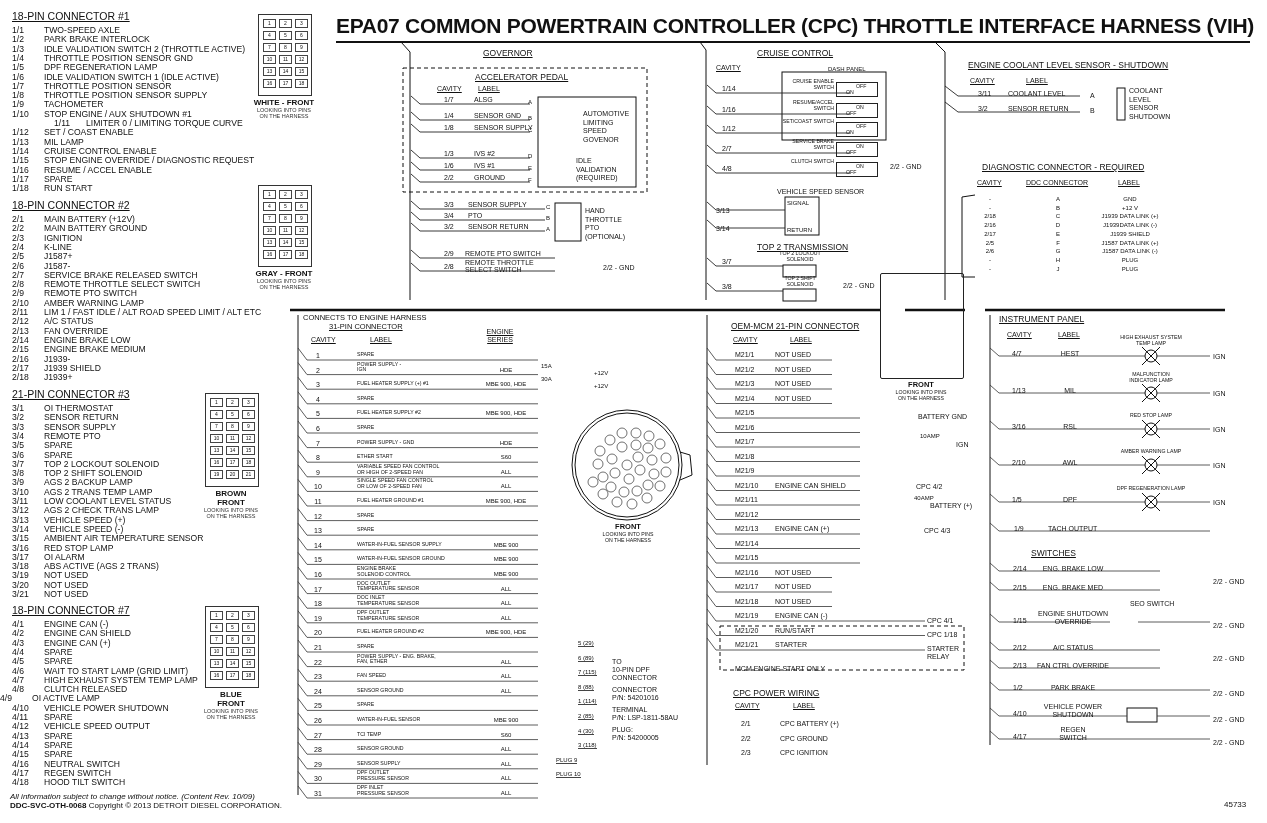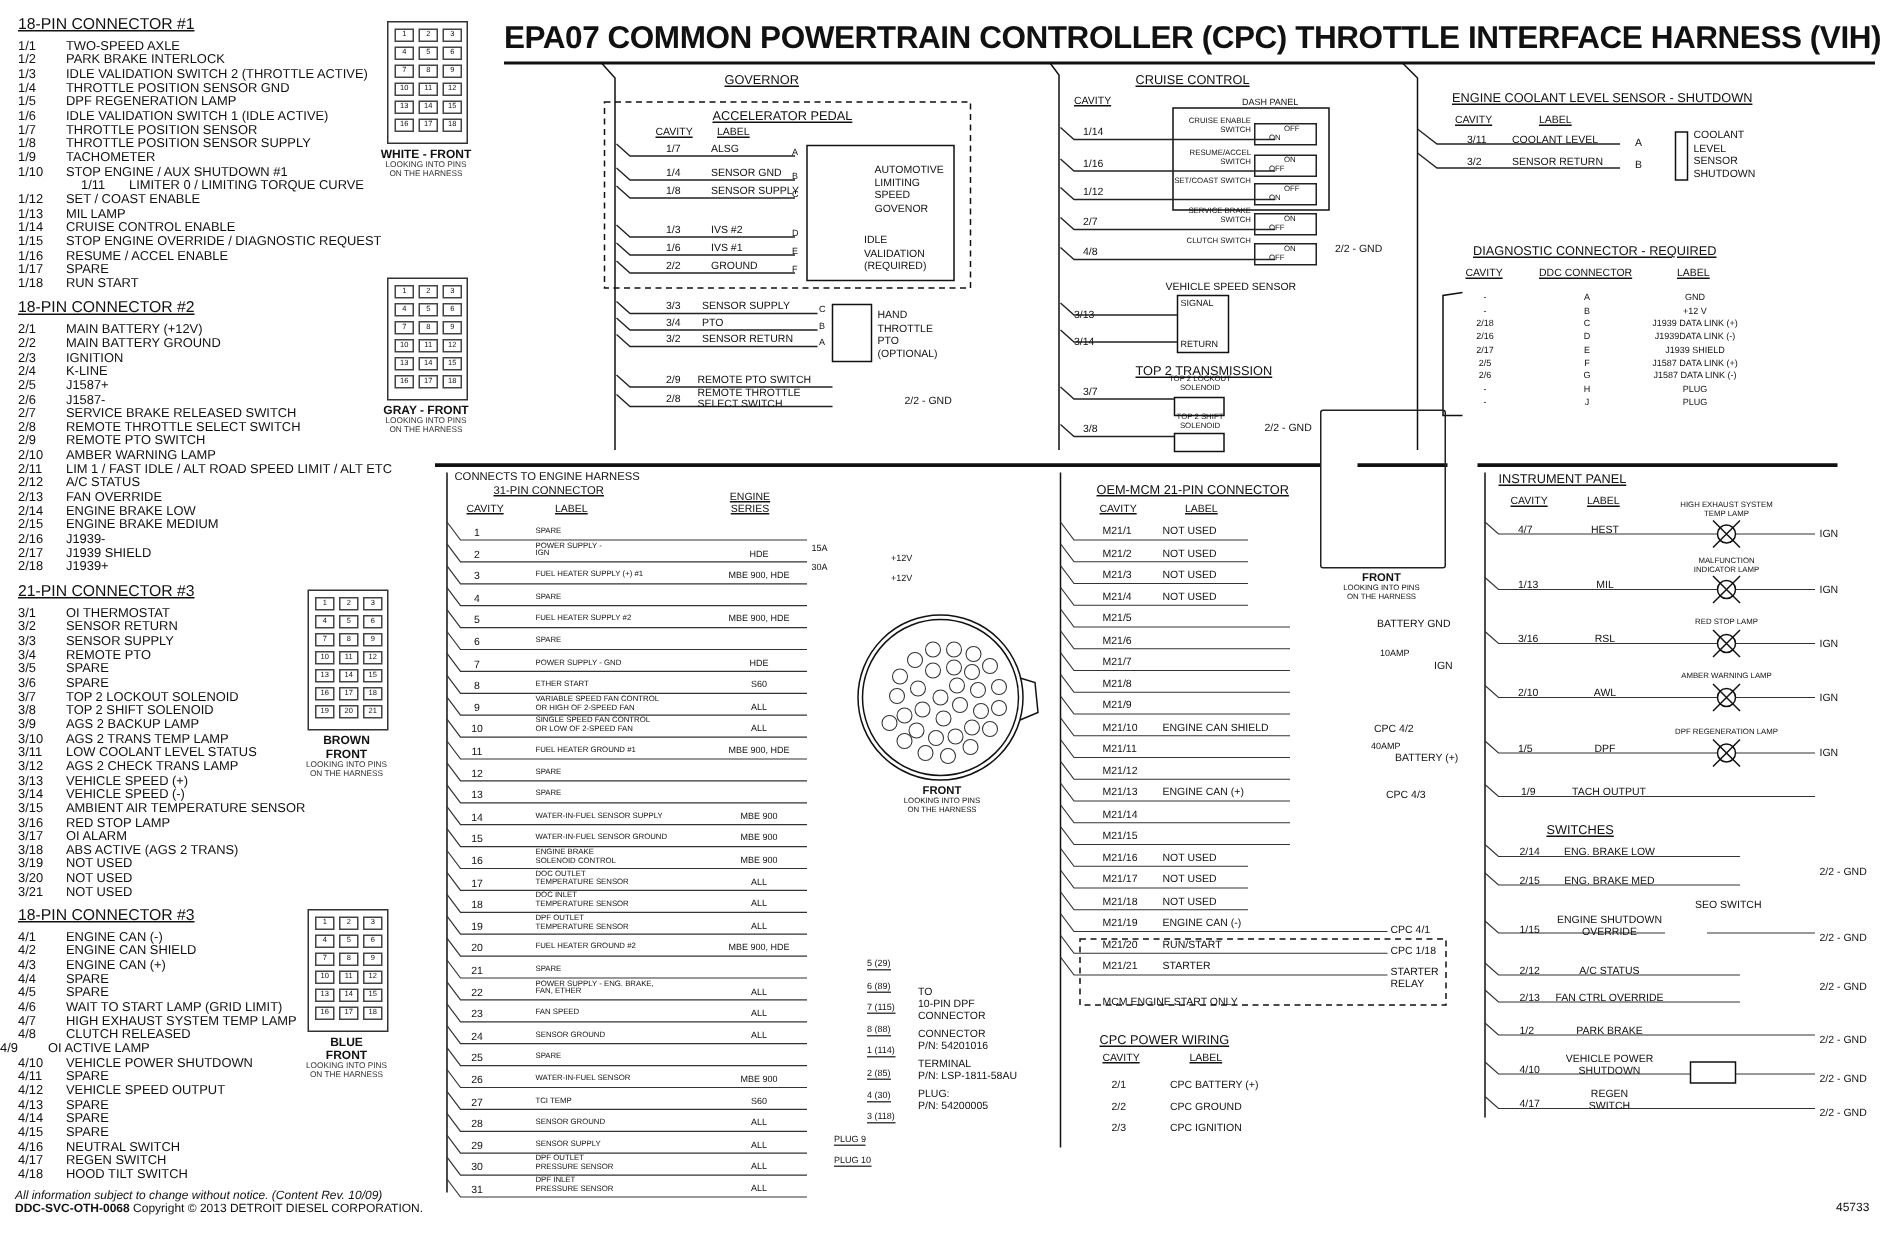--- a/index.html
+++ b/index.html
@@ -274,21 +274,21 @@
     <div class="row" style="left:12px;top:506.3px;"><span class="c">3/12</span><span>AGS 2 CHECK TRANS LAMP</span></div>
     <div class="row" style="left:12px;top:515.6px;"><span class="c">3/13</span><span>VEHICLE SPEED (+)</span></div>
     <div class="row" style="left:12px;top:524.9px;"><span class="c">3/14</span><span>VEHICLE SPEED (-)</span></div>
     <div class="row" style="left:12px;top:534.2px;"><span class="c">3/15</span><span>AMBIENT AIR TEMPERATURE SENSOR</span></div>
     <div class="row" style="left:12px;top:543.5px;"><span class="c">3/16</span><span>RED STOP LAMP</span></div>
     <div class="row" style="left:12px;top:552.8px;"><span class="c">3/17</span><span>OI ALARM</span></div>
     <div class="row" style="left:12px;top:562.1px;"><span class="c">3/18</span><span>ABS ACTIVE (AGS 2 TRANS)</span></div>
     <div class="row" style="left:12px;top:571.4px;"><span class="c">3/19</span><span>NOT USED</span></div>
     <div class="row" style="left:12px;top:580.7px;"><span class="c">3/20</span><span>NOT USED</span></div>
     <div class="row" style="left:12px;top:590px;"><span class="c">3/21</span><span>NOT USED</span></div>
-    <div class="hdr" style="left:12px;top:604px;">18-PIN CONNECTOR #3</div>
+    <div class="hdr" style="left:12px;top:604px;">18-PIN CONNECTOR #7</div>
     <div class="row" style="left:12px;top:620px;"><span class="c">4/1</span><span>ENGINE CAN (-)</span></div>
     <div class="row" style="left:12px;top:629.3px;"><span class="c">4/2</span><span>ENGINE CAN SHIELD</span></div>
     <div class="row" style="left:12px;top:638.6px;"><span class="c">4/3</span><span>ENGINE CAN (+)</span></div>
     <div class="row" style="left:12px;top:647.9px;"><span class="c">4/4</span><span>SPARE</span></div>
     <div class="row" style="left:12px;top:657.2px;"><span class="c">4/5</span><span>SPARE</span></div>
     <div class="row" style="left:12px;top:666.5px;"><span class="c">4/6</span><span>WAIT TO START LAMP (GRID LIMIT)</span></div>
     <div class="row" style="left:12px;top:675.8px;"><span class="c">4/7</span><span>HIGH EXHAUST SYSTEM TEMP LAMP</span></div>
     <div class="row" style="left:12px;top:685.1px;"><span class="c">4/8</span><span>CLUTCH RELEASED</span></div>
     <div class="row" style="left:0;top:694.4px;"><span class="c">4/9</span><span>OI ACTIVE LAMP</span></div>
     <div class="row" style="left:12px;top:703.7px;"><span class="c">4/10</span><span>VEHICLE POWER SHUTDOWN</span></div>

